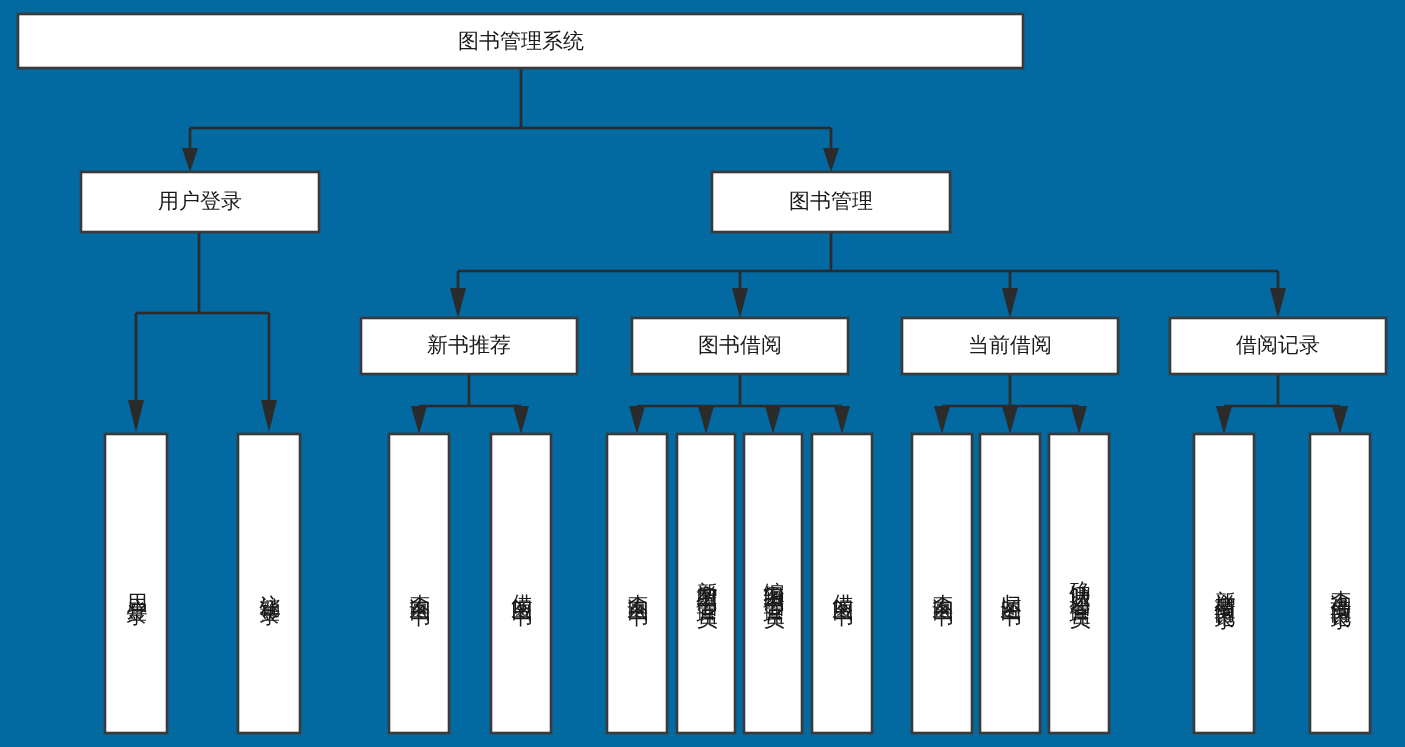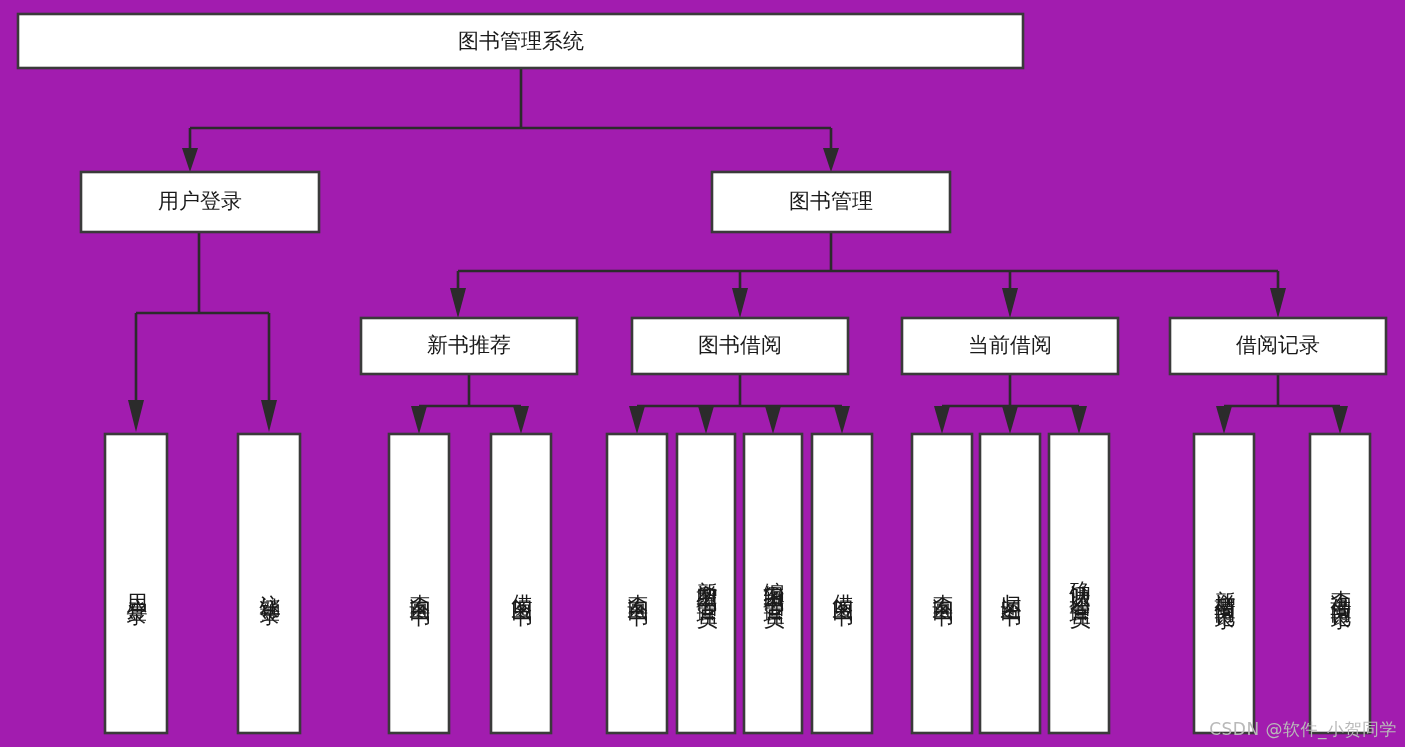--- a/index.html
+++ b/index.html
@@ -8,21 +8,21 @@
     padding: 0;
     background: #ffffff;
   }
   body {
     font-family: "DejaVu Sans", "Liberation Sans", sans-serif;
   }
   #diagram-root {
     position: relative;
     width: 1405px;
     height: 747px;
-    background: #a21caf;
+    background: #0369a1;
     overflow: hidden;
   }
   svg.flow {
     position: absolute;
     top: 0;
     left: 0;
     width: 1405px;
     height: 747px;
     display: block;
   }
@@ -236,15 +236,14 @@
       <text class="node-label-v" x="1224" y="585">新增借阅记录</text>
     </g>
 
     <g>
       <rect class="box-rect" x="1310" y="434" width="60" height="299"></rect>
       <text class="node-label-v" x="1340" y="585">查询借阅记录</text>
     </g>
 
   </svg>
 
-  <div class="watermark">CSDN @软件_小贺同学</div>
 
 </div>
 
 </body></html>

